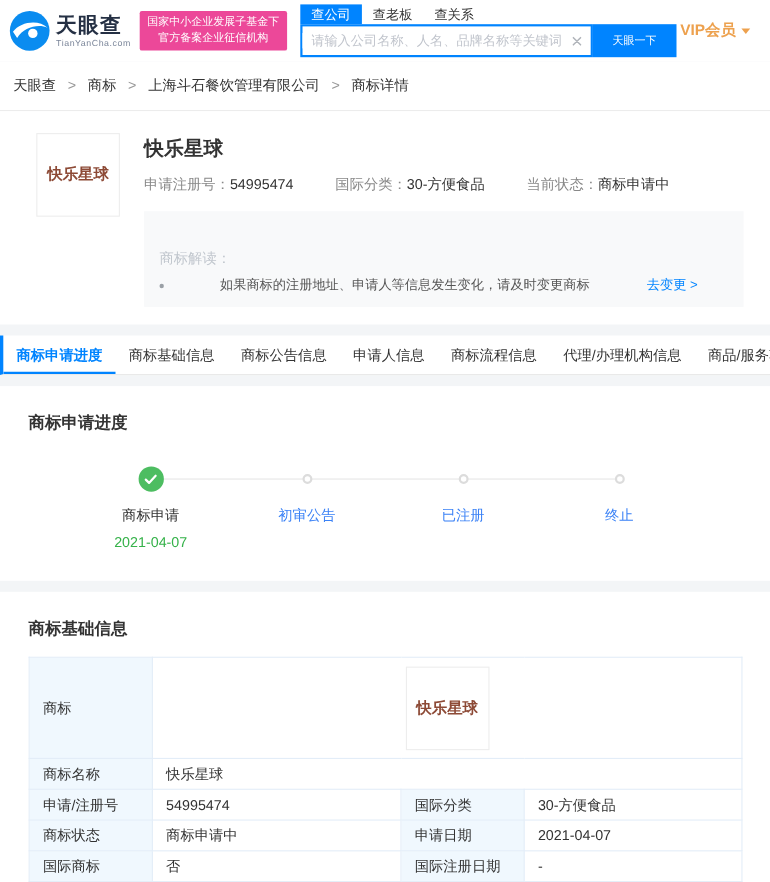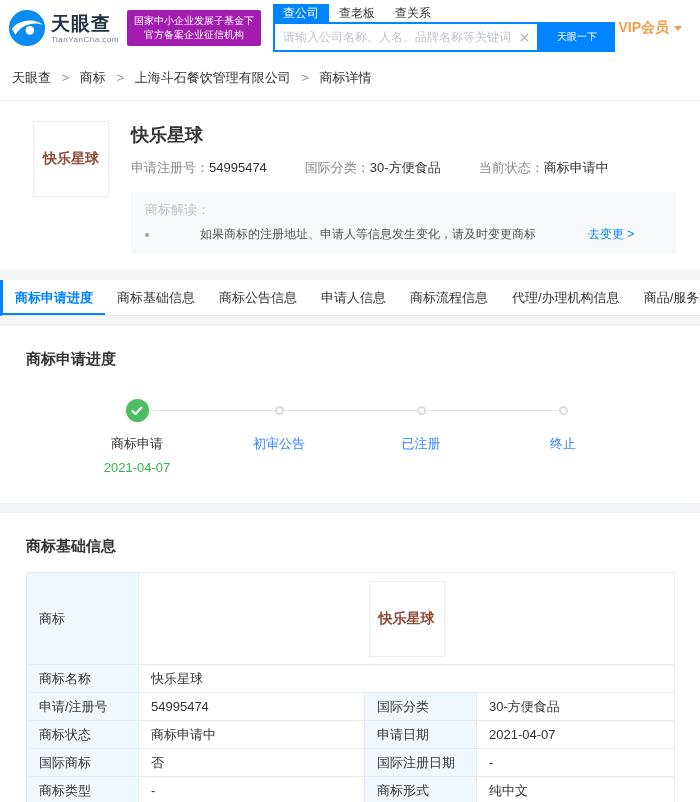--- a/index.html
+++ b/index.html
@@ -7,21 +7,21 @@
   body { width:700px; font-family:"Liberation Sans","DejaVu Sans",sans-serif; color:#333; }
   .page { width:700px; min-height:802px; overflow:hidden; background:#f3f5f7; }
 
   
   .topbar { height:56px; background:#fff; display:flex; align-items:center; padding:0 12px 0 8px; }
   .logo { display:flex; align-items:center; cursor:pointer; flex:none; }
   .logo-icon { width:38px; height:38px; flex:none; }
   .logo-txt { margin-left:5px; }
   .logo-cn { font-size:19px; font-weight:bold; color:#253044; letter-spacing:1px; line-height:22px; }
   .logo-en { font-size:8px; color:#7a8599; letter-spacing:.5px; }
-  .cert-badge { margin-left:8px; background:#a21caf; color:#fff; font-size:10px; line-height:14px; padding:4px 7px; border-radius:2px; white-space:nowrap; text-align:center; flex:none; }
+  .cert-badge { margin-left:8px; background:#ec4899; color:#fff; font-size:10px; line-height:14px; padding:4px 7px; border-radius:2px; white-space:nowrap; text-align:center; flex:none; }
   .search-wrap { margin-left:12px; width:342px; flex:none; }
   .search-tabs { display:flex; }
   .stab { font-size:12px; line-height:18px; padding:0 10px; color:#333; cursor:pointer; }
   .stab.active { background:#0084ff; color:#fff; }
   .search-row { display:flex; height:30px; }
   .search-box { flex:1; border:2px solid #0084ff; background:#fff; display:flex; align-items:center; min-width:0; }
   .search-box input { flex:1; border:0; outline:0; padding:0 8px; font-size:12px; color:#333; min-width:0; font-family:inherit; }
   .search-box input::placeholder { color:#c0c4cc; }
   .clear-icon { width:13px; height:13px; margin-right:6px; cursor:pointer; flex:none; }
   .search-btn { width:76px; border:0; background:#0084ff; color:#fff; font-size:10px; cursor:pointer; font-family:inherit; }
@@ -37,21 +37,21 @@
   
   .summary { background:#fff; display:flex; padding:20px 24px 16px 33px; }
   .tm-img { width:76px; height:76px; border:1px solid #ededed; background:#fff; display:flex; align-items:center; justify-content:center; font-family:"Liberation Serif","DejaVu Serif",serif; font-weight:bold; font-size:14px; color:#8d4a36; flex:none; }
   .sum-body { flex:1; margin-left:22px; min-width:0; }
   .tm-title { font-size:18px; font-weight:bold; color:#333; margin:2px 0 12px; }
   .sum-fields { display:flex; font-size:13px; }
   .fld { margin-right:38px; white-space:nowrap; }
   .fl { color:#888; }
   .fv { color:#333; }
   .interp { margin-top:15px; background:#f8f9fa; padding:9px 14px 11px; }
-  .interp-title { font-size:13px; color:#c0c6cd; margin-bottom:7px; }
+  .interp-title { font-size:13px; color:#c0c6cd; margin-bottom:7px;margin-top:25px; }
   .interp-line { font-size:12px; color:#555; display:flex; align-items:center;gap:44px; }
   .bullet { width:4px; height:4px; border-radius:50%; background:#9aa0a6; margin-right:7px; flex:none; }
   .interp-link { color:#0084ff; margin-left:8px; cursor:pointer; white-space:nowrap; text-decoration:none; }
 
   
   .tabbar { background:#fff; margin-top:10px; display:flex; border-bottom:1px solid #e9e9e9; border-left:3px solid #0084ff; overflow:hidden; }
   .tab { line-height:35px; padding:0 12px; font-size:13px; color:#333; white-space:nowrap; cursor:pointer; }
   .tab.active { color:#0084ff; font-weight:bold; box-shadow:inset 0 -2px 0 #0084ff; }
 
   

